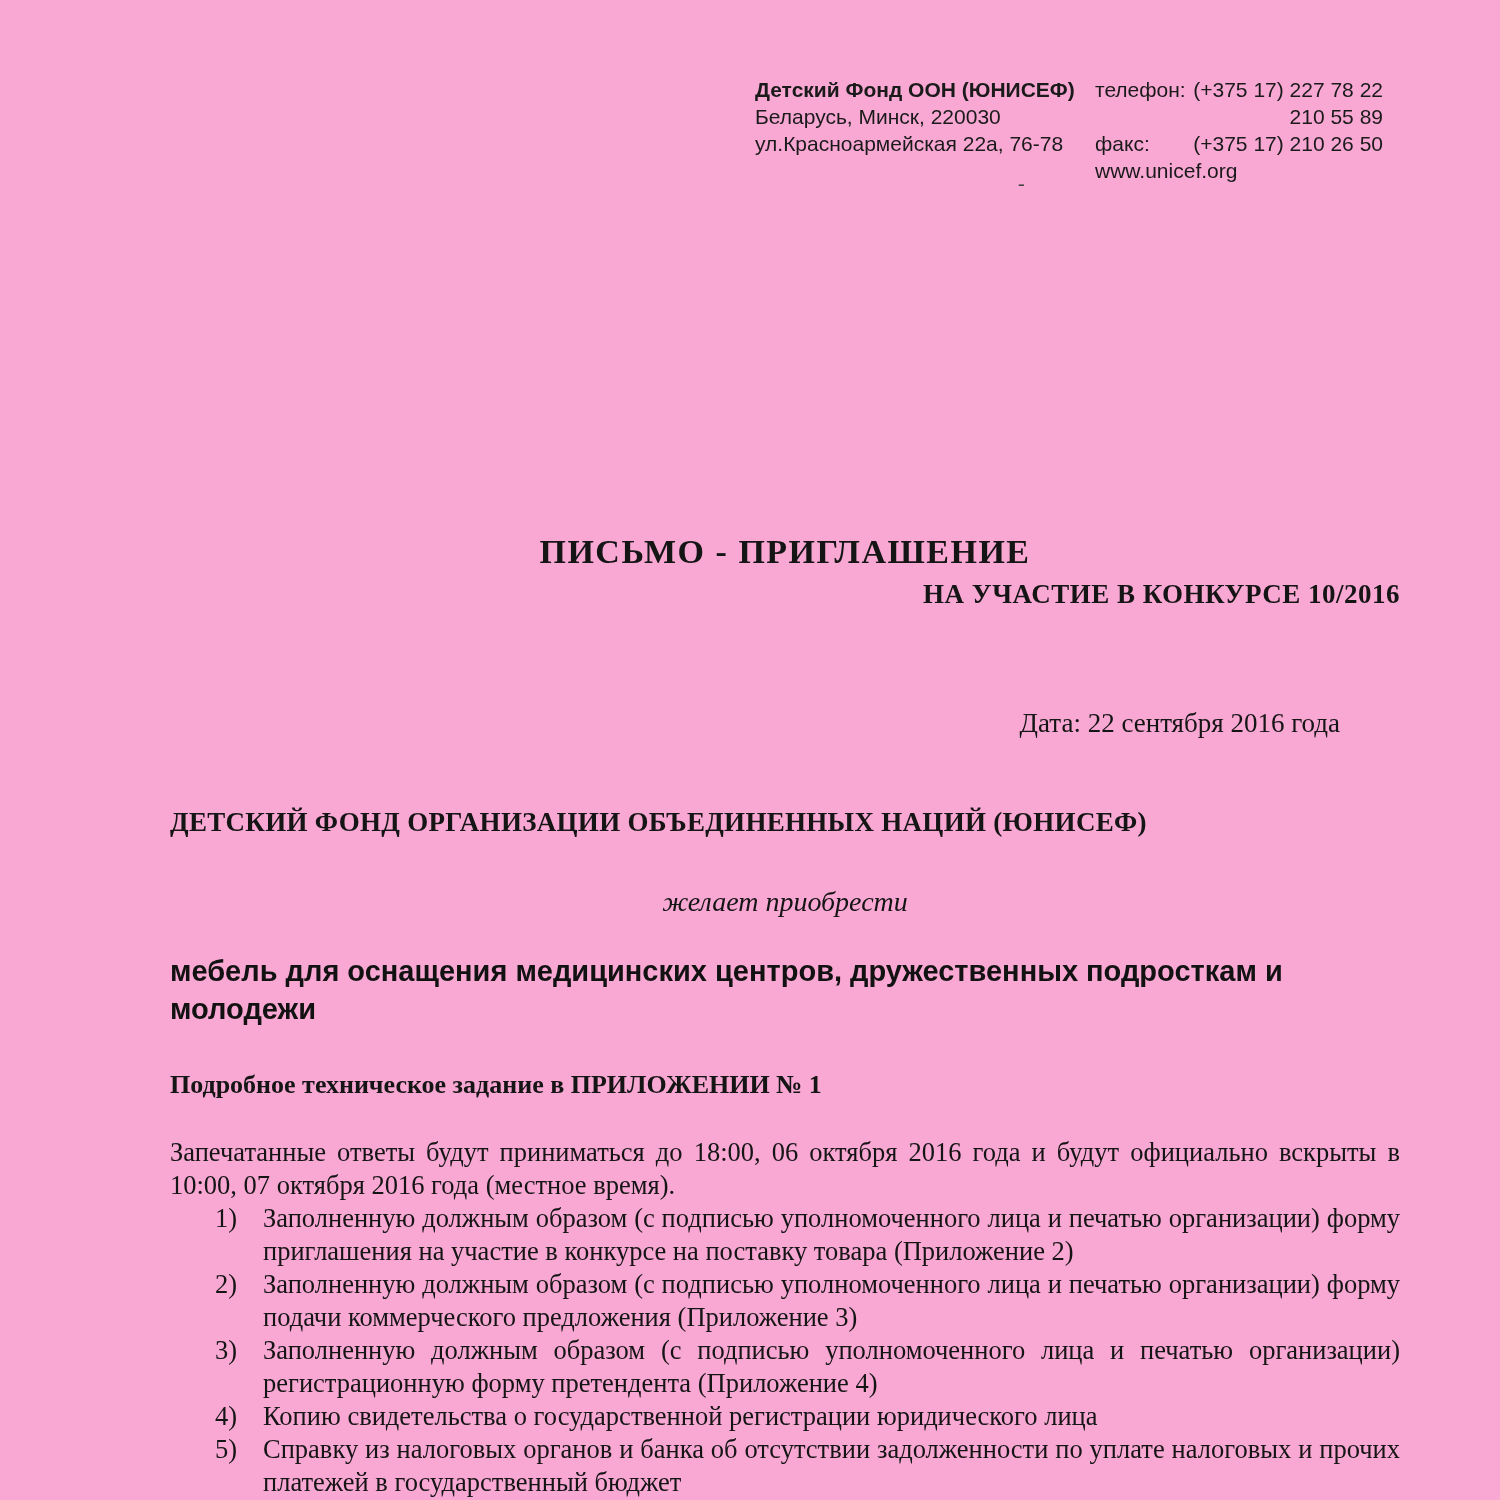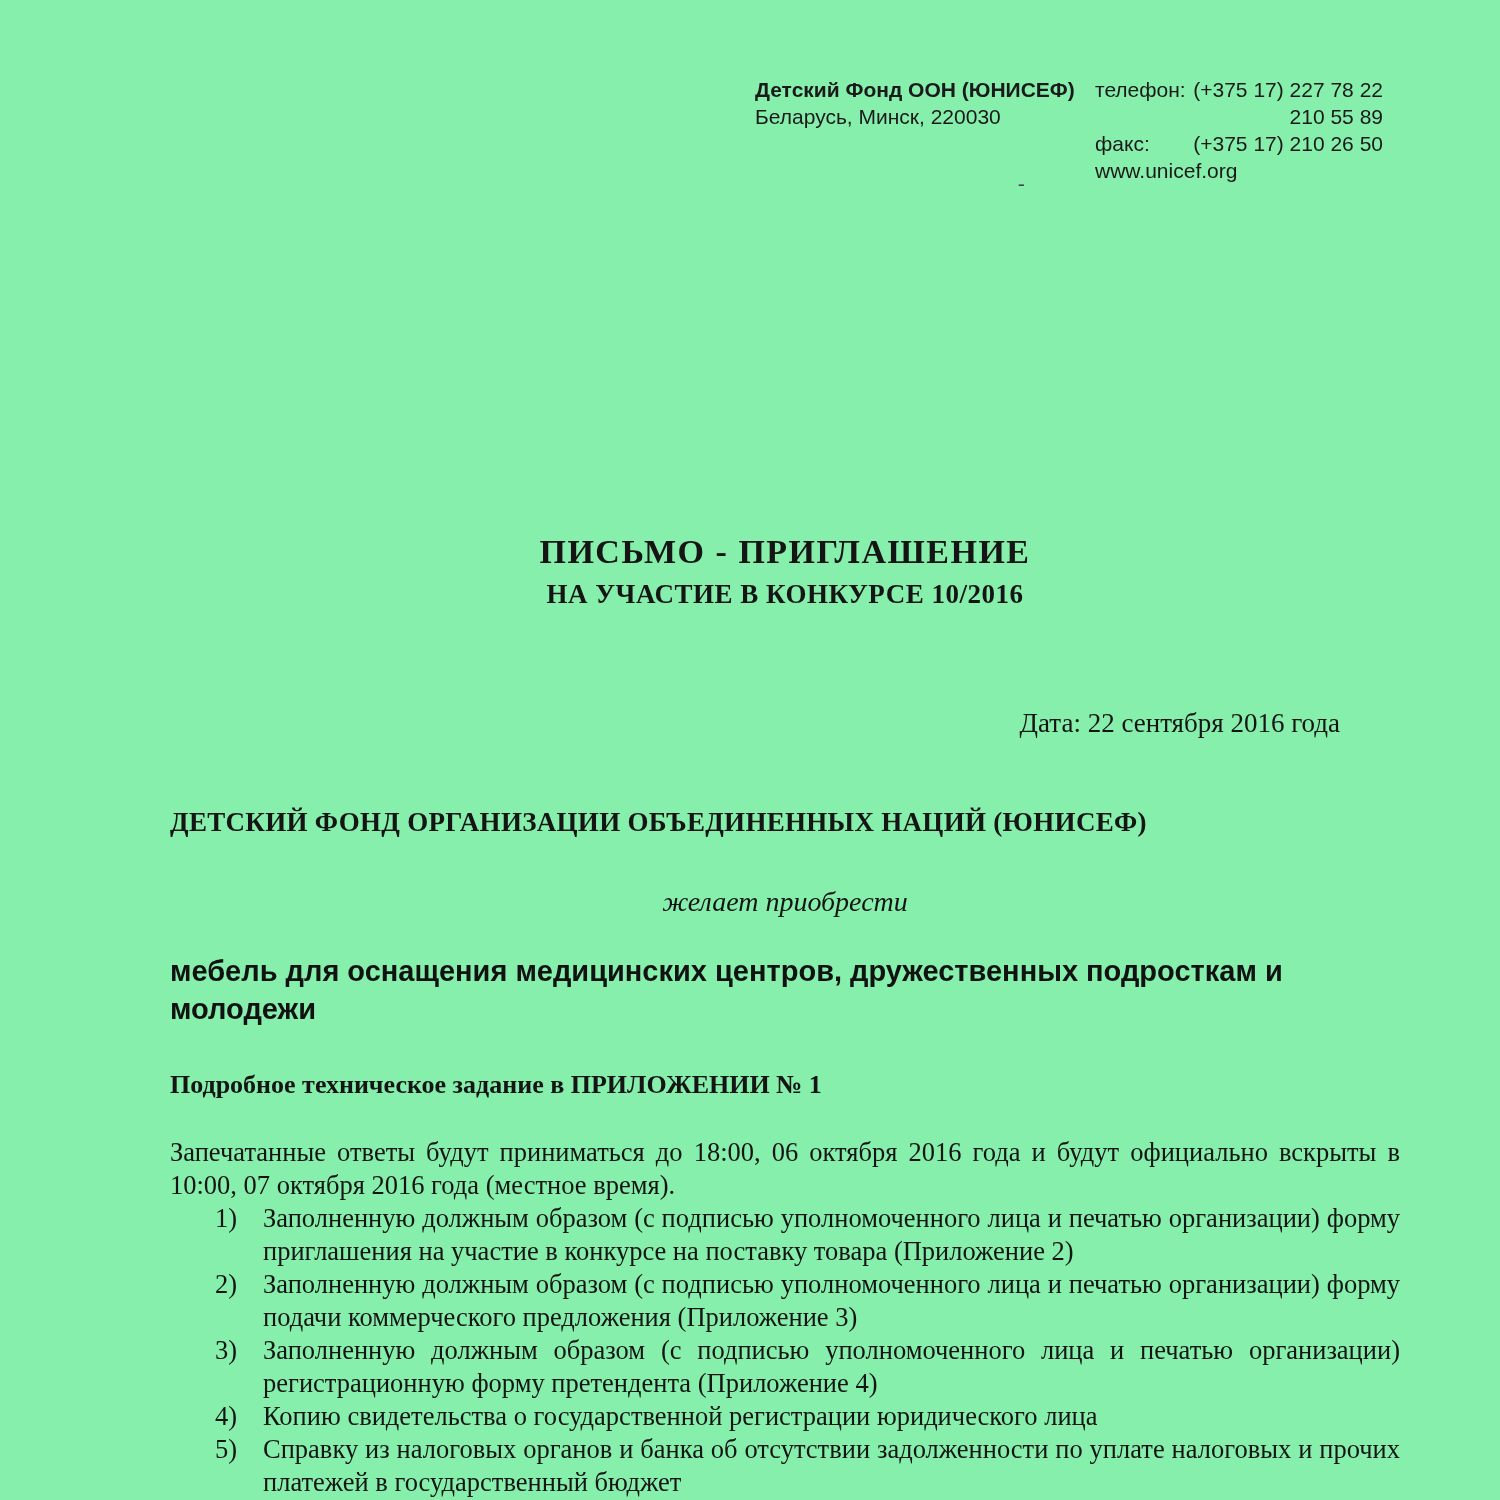--- a/index.html
+++ b/index.html
@@ -1,21 +1,21 @@
 <!DOCTYPE html>
 <html lang="ru"><head>
 <meta charset="utf-8">
 <style>
   html, body { margin: 0; padding: 0; background: #e8e8e8; }
   .page {
     position: relative;
     width: 1500px;
     height: 1500px;
     margin: 0 auto;
-    background: #86efac;
+    background: #f9a8d4;
     color: #151515;
     overflow: hidden;
     font-family: "Liberation Serif", serif;
   }
 
   
   .letterhead {
     position: absolute;
     left: 755px;
     top: 76px;
@@ -51,21 +51,21 @@
   .doc-title {
     margin-top: 532px;
     text-align: center;
     font-weight: bold;
     font-size: 34px;
     letter-spacing: 1.5px;
     line-height: 40px;
   }
   .doc-subtitle {
     margin-top: 7px;
-    text-align: center;
+    text-align: right;
     font-weight: bold;
     font-size: 27px;
     letter-spacing: 0.5px;
   }
 
   .date-line {
     margin-top: 98px;
     text-align: right;
     padding-right: 60px;
     font-size: 27px;
@@ -132,20 +132,21 @@
 </style>
 </head>
 <body>
 
 <div class="page">
 
   <div class="letterhead">
     <div class="lh-left">
       <div class="org-name">Детский Фонд ООН (ЮНИСЕФ)</div>
       <div>Беларусь, Минск, 220030</div>
+      <div>ул.Красноармейская 22а, 76-78</div>
     </div>
     <div class="lh-right">
       <div class="contact-row">
         <span class="label">телефон:</span>
         <span class="value">(+375 17) 227 78 22</span>
       </div>
       <div class="contact-row">
         <span class="label"></span>
         <span class="value">210 55 89</span>
       </div>

